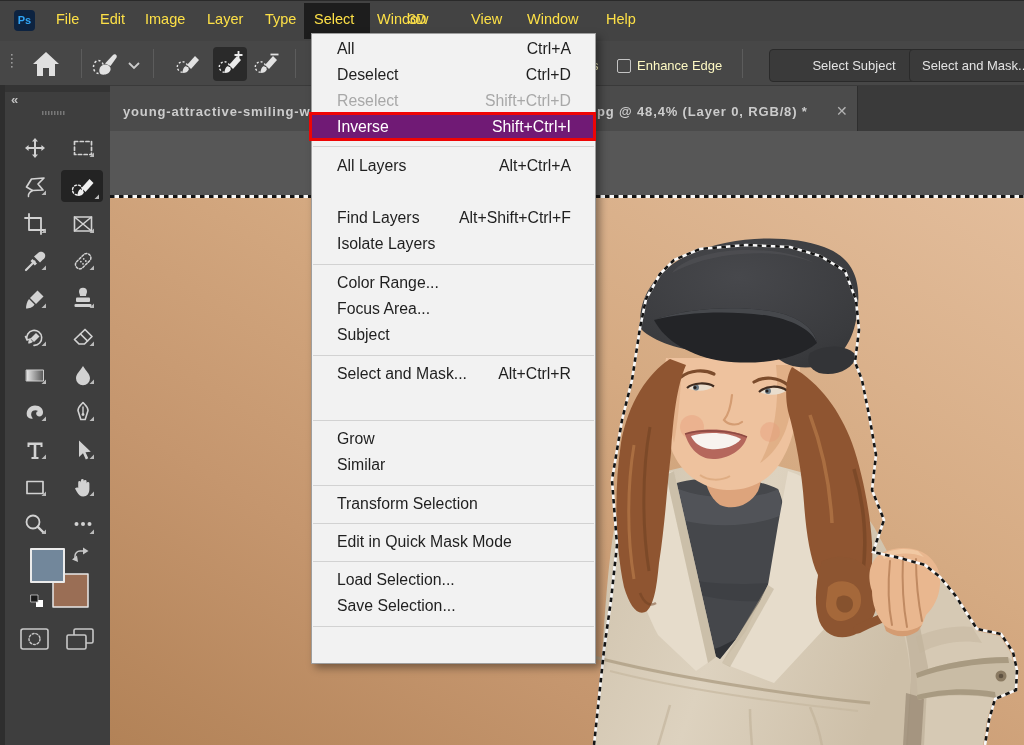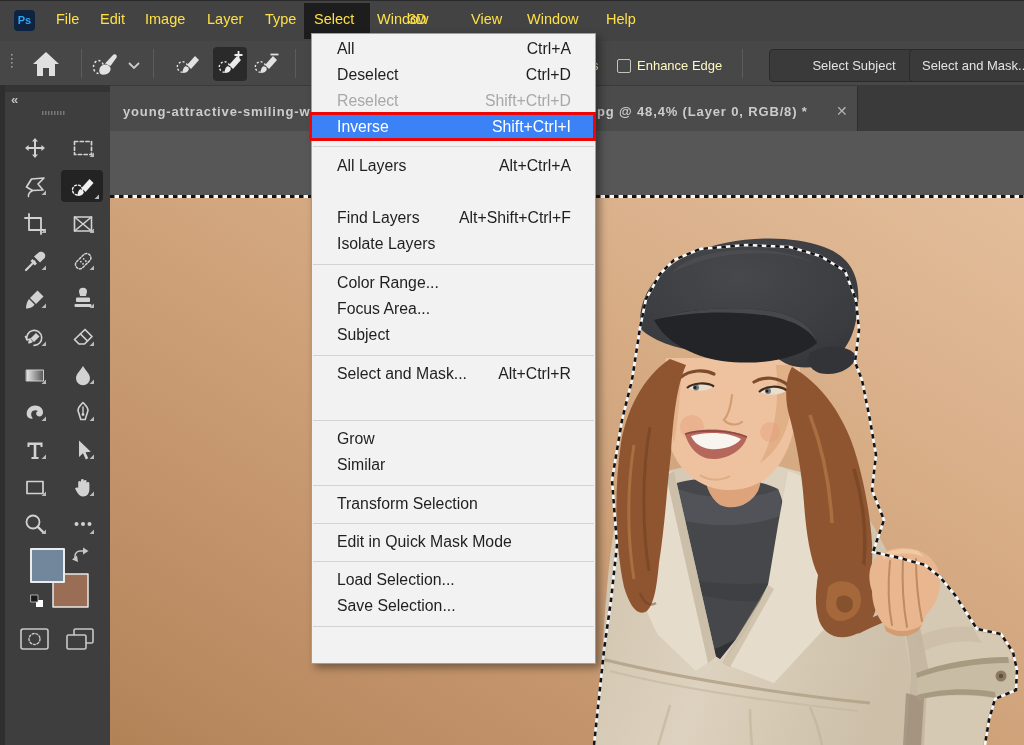--- a/index.html
+++ b/index.html
@@ -33,21 +33,21 @@
   #canvas{left:110px;top:195px;width:914px;height:550px;}
   
   #popup{left:311px;top:33px;width:283px;height:629px;background:#f2f2f2;
          border:1px solid #9e9e9e;box-shadow:4px 4px 8px rgba(0,0,0,0.38);
          font-size:15.8px;color:#1f1f1f;}
   .mrow{position:absolute;left:0;width:283px;height:26px;line-height:26px;}
   .mrow .lab{position:absolute;left:25px;}
   .mrow .sc{position:absolute;right:24px;}
   .dis{color:#a8a8a8;}
   .msep{position:absolute;left:1px;width:281px;height:1px;background:#d2d2d2;}
-  #invrow{background:#3b82f6;color:#ffffff;}
+  #invrow{background:#701a75;color:#ffffff;}
   #redbox{left:309px;top:112px;width:281px;height:23px;border:3px solid #ee0505;background:transparent;}
 </style>
 </head>
 <body>
   <div id="menubar" class="abs"></div>
   <div id="pslogo" class="abs">Ps</div>
   <div id="selhl" class="abs"></div>
   <div class="abs mitem" style="left:56px">File</div>
   <div class="abs mitem" style="left:100px">Edit</div>
   <div class="abs mitem" style="left:145px">Image</div>

